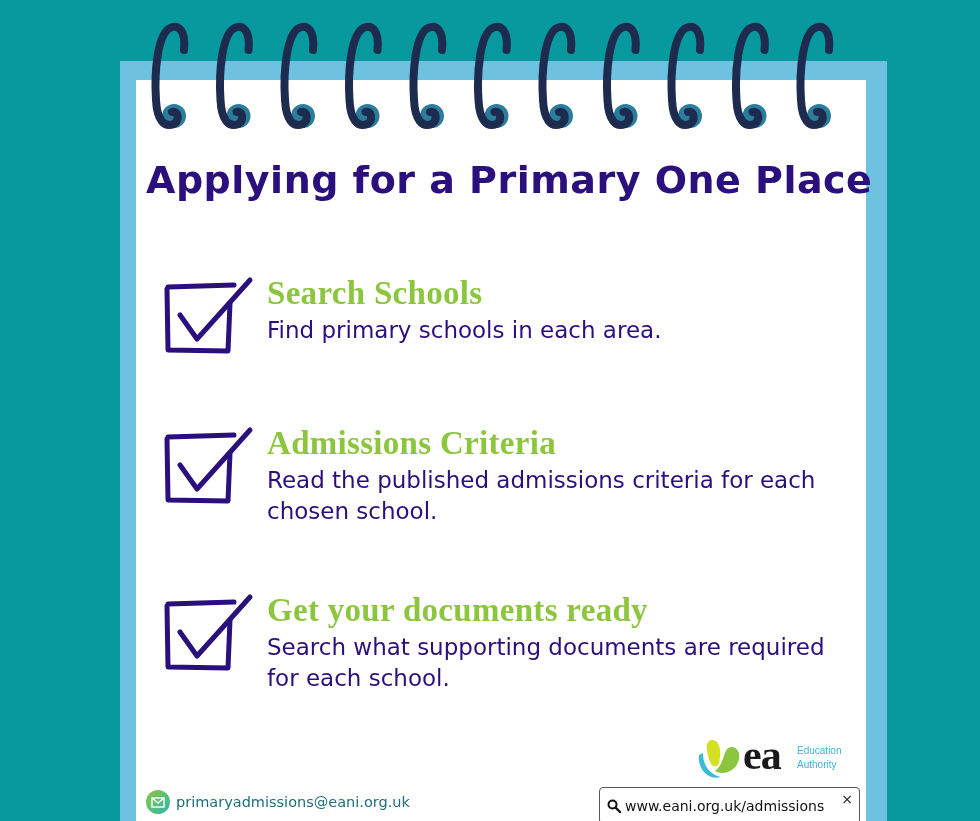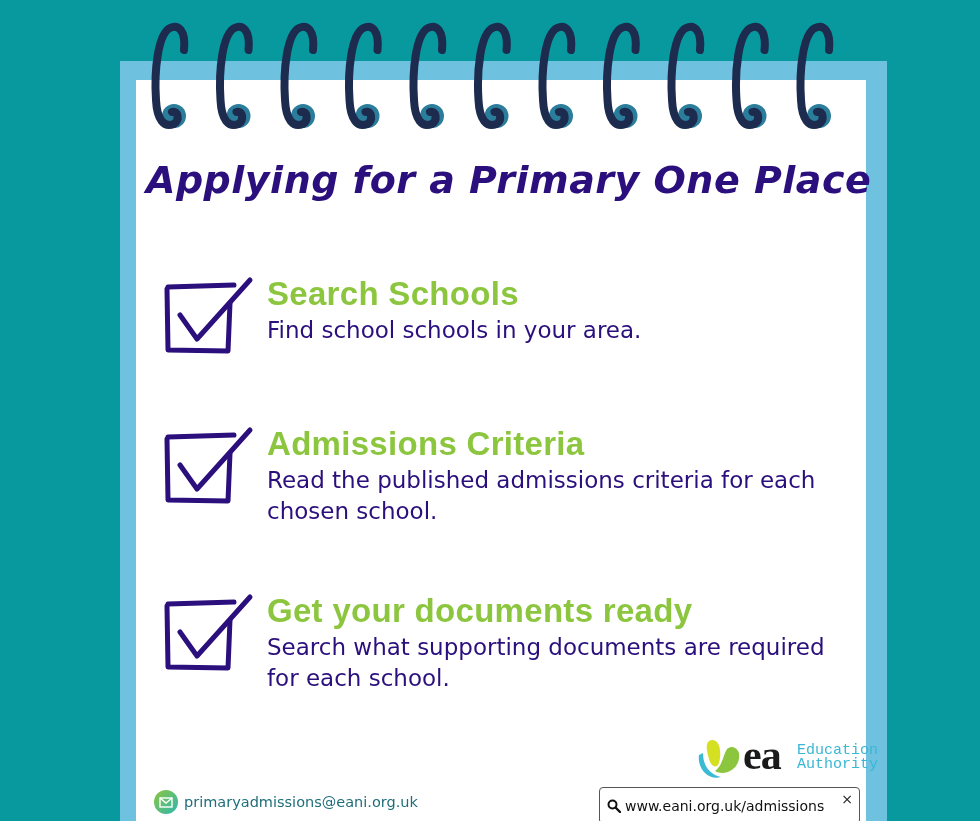--- a/index.html
+++ b/index.html
@@ -23,28 +23,27 @@
   }
   .title {
     position: absolute; left: 146px; top: 158px; width: 710px;
     text-align: center;
     color: #2b0f7c;
     font-family: "DejaVu Sans", sans-serif;
     font-weight: bold;
     font-size: 38px;
     letter-spacing: 0.5px;
     white-space: nowrap;
-    font-style: italic;
   }
   .item { position: absolute; left: 162px; width: 660px; }
   .item .check { position: absolute; left: 0; top: 0; width: 96px; height: 80px; }
   .item .heading {
     position: absolute; left: 105px; top: 0;
     color: #8cc63f;
-    font-family: Liberation Sans, sans-serif;
+    font-family: Liberation Serif, serif;
     font-weight: bold;
     font-size: 33px;
     white-space: nowrap;
     letter-spacing: 0.3px;
     text-align: right;
   }
   .item .desc {
     position: absolute; left: 105px; top: 40px; width: 560px;
     color: #2b0f7c;
     font-family: "DejaVu Sans", sans-serif;
@@ -57,42 +56,42 @@
 
   .logo { position: absolute; left: 695px; top: 733px; height: 48px; width: 170px; }
   .logo svg { position: absolute; left: 0; top: 0; }
   .logo .ea {
     position: absolute; left: 48px; top: 0px;
     font-family: Liberation Serif, serif; font-weight: bold;
     font-size: 42px; color: #1a1a1a; letter-spacing: -1px; line-height: 44px;
   }
   .logo .org {
     position: absolute; left: 102px; top: 11px;
-    font-family: Liberation Mono, monospace;
-    font-size: 15px; line-height: 14px; color: #3bb7d6;
+    font-family: Liberation Sans, sans-serif;
+    font-size: 10px; line-height: 14px; color: #3bb7d6;
   }
 
   .url-bar {
     position: absolute; left: 599px; top: 787px; width: 261px; height: 37px;
     border: 1px solid #555; border-radius: 4px; background: #fff;
     box-sizing: border-box;
     display: flex; align-items: center;
   }
   .url-bar .search-ico { margin-left: 7px; width: 14px; height: 14px; }
   .url-bar .url-text {
     margin-left: 4px;
     font-family: "DejaVu Sans", sans-serif; font-size: 14px; color: #111;
     white-space: nowrap;
   }
   .url-bar .close {
     position: absolute; right: 6px; top: 3px;
     font-family: "DejaVu Sans", sans-serif; font-size: 14px; color: #222;
   }
 
-  .email { position: absolute; left: 146px; top: 790px; height: 24px; display: flex; align-items: center; margin-left: 8px; }
+  .email { position: absolute; left: 146px; top: 790px; height: 24px; display: flex; align-items: center; }
   .email .mail-circle {
     width: 24px; height: 24px; border-radius: 50%;
     background: linear-gradient(135deg, #8cc63f, #2fb6b0);
     display: flex; align-items: center; justify-content: center;
   }
   .email .email-text {
     margin-left: 6px;
     font-family: "DejaVu Sans", sans-serif; font-size: 14.5px; color: #1f6e7a;
   }
 </style>
@@ -130,21 +129,21 @@
 </svg>
 
 <div class="title">Applying for a Primary One Place</div>
 
 <div class="item item1">
   <svg class="check" viewBox="0 0 96 80">
     <path d="M6 12 L72 10 M5 14 L6 75 L66 76 L68 28" fill="none" stroke="#2b0f7c" stroke-width="5" stroke-linecap="round" stroke-linejoin="round"></path>
     <path d="M18 40 L35 64 L88 5" fill="none" stroke="#2b0f7c" stroke-width="5" stroke-linecap="round" stroke-linejoin="round"></path>
   </svg>
   <div class="heading">Search Schools</div>
-  <div class="desc">Find school schools in your area.</div>
+  <div class="desc">Find primary schools in each area.</div>
 </div>
 
 <div class="item item2">
   <svg class="check" viewBox="0 0 96 80">
     <path d="M6 12 L72 10 M5 14 L6 75 L66 76 L68 28" fill="none" stroke="#2b0f7c" stroke-width="5" stroke-linecap="round" stroke-linejoin="round"></path>
     <path d="M18 40 L35 64 L88 5" fill="none" stroke="#2b0f7c" stroke-width="5" stroke-linecap="round" stroke-linejoin="round"></path>
   </svg>
   <div class="heading">Admissions Criteria</div>
   <div class="desc">Read the published admissions criteria for each chosen school.</div>
 </div>

